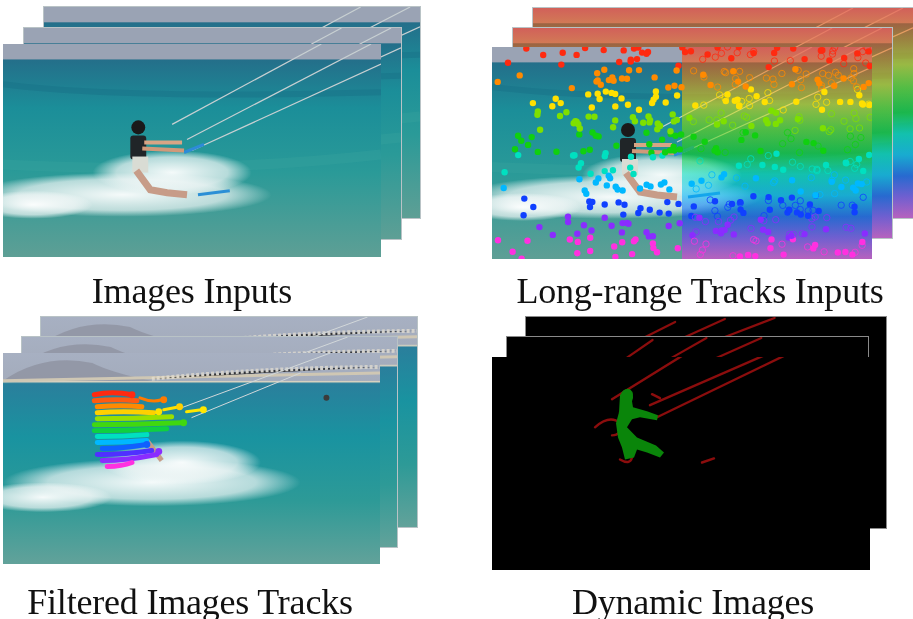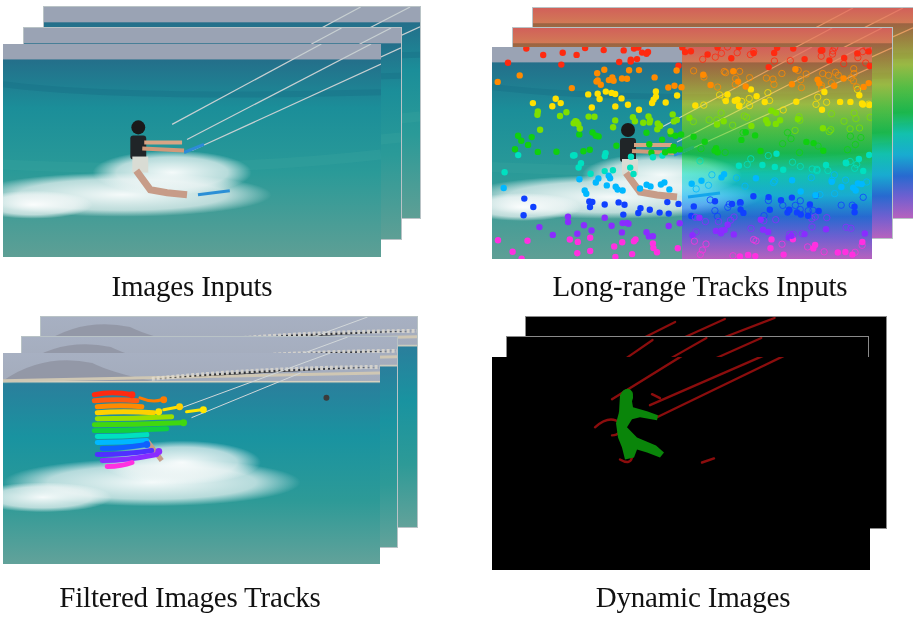--- a/index.html
+++ b/index.html
@@ -2,21 +2,21 @@
 <html><head>
 <meta charset="utf-8">
 <style>
   html, body { margin:0; padding:0; background:#ffffff; }
   body { width:913px; height:619px; position:relative; overflow:hidden;
          font-family:"Liberation Serif","DejaVu Serif",serif; }
   .frame { position:absolute; overflow:hidden; box-sizing:border-box; }
   .frame svg { display:block; width:100%; height:100%; }
   .photo-border { border:1px solid #b9c3c6; }
   .mask-border { border:1px solid #8a8a8a; }
-  .caption { position:absolute; font-size:29px; color:#111; white-space:nowrap;
+  .caption { position:absolute; font-size:36px; color:#111; white-space:nowrap;
              transform:translateX(-50%); letter-spacing:-0.2px; }
 </style>
 </head>
 <body>
 
 <svg width="0" height="0" style="position:absolute">
   <defs>
     <linearGradient id="seaGrad" x1="0" y1="0" x2="0" y2="1">
       <stop offset="0" stop-color="#9aa3b4"></stop>
       <stop offset="0.07" stop-color="#9aa3b4"></stop>

